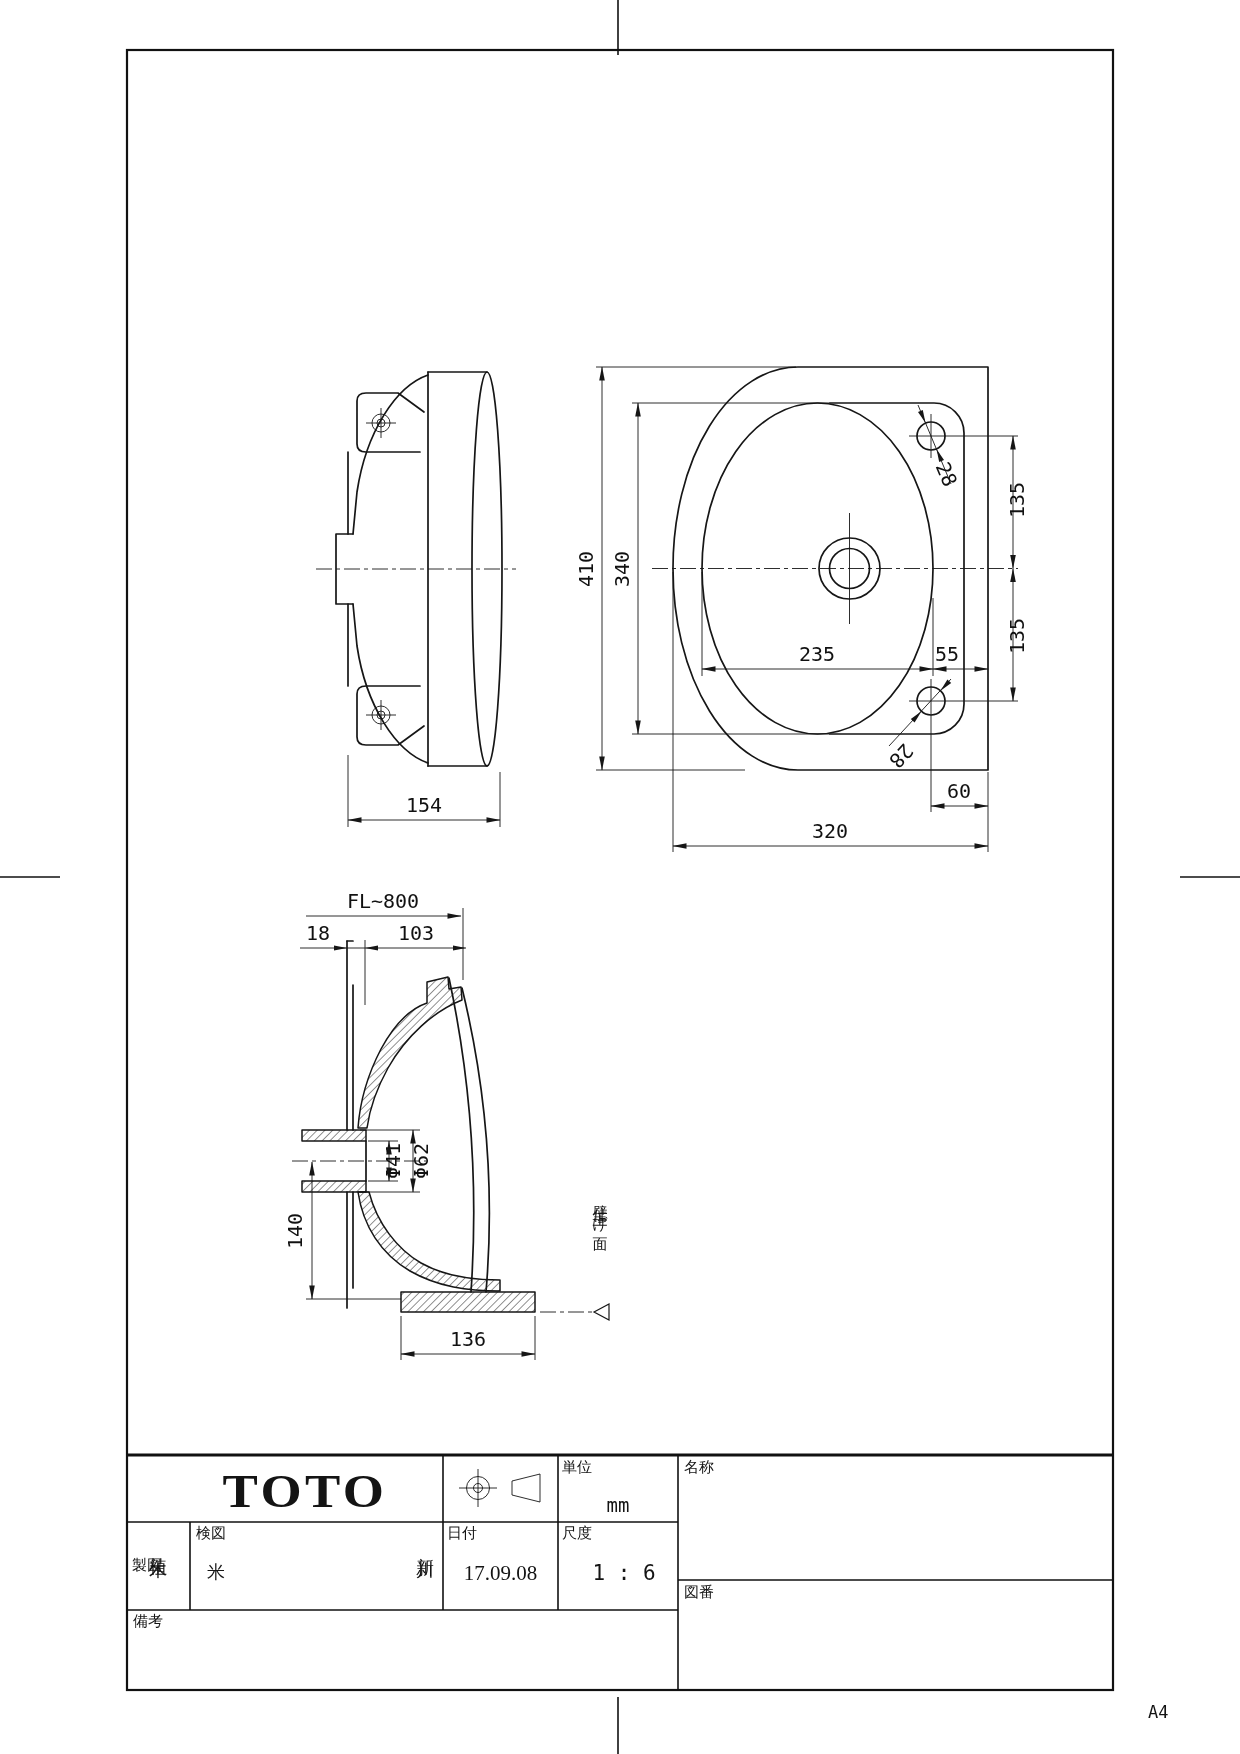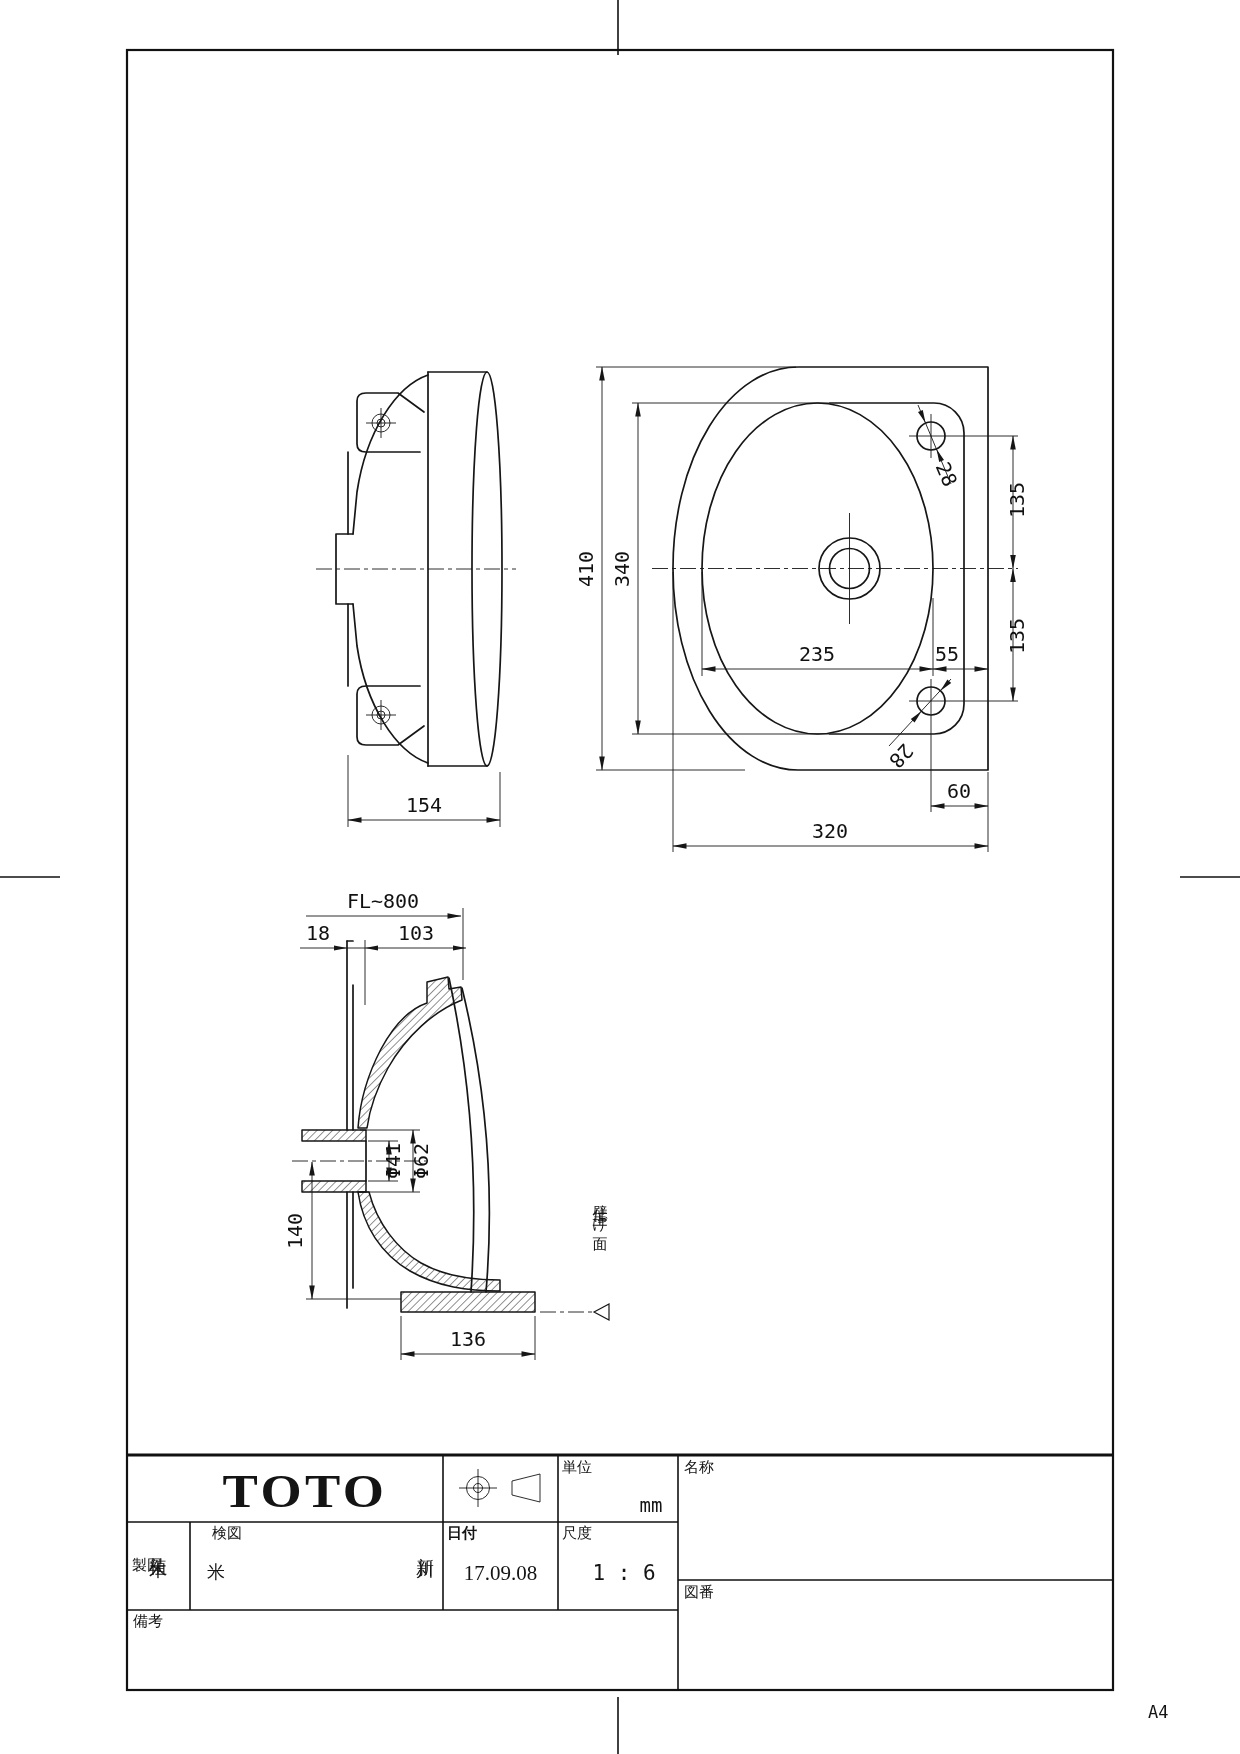--- a/index.html
+++ b/index.html
@@ -220,31 +220,31 @@
       <path class="t" d="M512,1481 L512,1495 M512,1481 L540,1474 M512,1495 L540,1502 M540,1474 L540,1502"></path>
     </g>
   </g>
 </svg>
 
   <div class="val logo" style="left:170px;top:1462px;width:270px;height:58px;">
     <div class="cen" style="width:100%;height:100%;">TOTO</div>
   </div>
 
   <div class="lbl" style="left:132px;top:1526px;margin-top:32px;">製図</div>
-  <div class="lbl" style="left:212px;top:1526px;">検図</div>
-  <div class="lbl" style="left:447px;top:1526px;font-weight:bold;">日付</div>
+  <div class="lbl" style="left:196px;top:1526px;">検図</div>
+  <div class="lbl" style="left:447px;top:1526px;">日付</div>
   <div class="lbl" style="left:562px;top:1526px;">尺度</div>
   <div class="lbl" style="left:562px;top:1460px;">単位</div>
   <div class="lbl" style="left:684px;top:1460px;">名称</div>
   <div class="lbl" style="left:684px;top:1585px;">図番</div>
   <div class="lbl" style="left:133px;top:1614px;">備考</div>
 
   <div class="val vtx" style="left:146px;top:1543px;font-size:18px;">植木</div>
   <div class="val" style="left:207px;top:1560px;font-size:18px;">米</div>
   <div class="val vtx" style="left:413px;top:1543px;font-size:18px;">新川</div>
   <div class="val num cen" style="left:445px;top:1556px;width:111px;height:34px;font-size:21px;font-family:Liberation Serif, serif;">17.09.08</div>
   <div class="val num cen" style="left:560px;top:1556px;width:128px;height:34px;font-size:21px;">1 : 6</div>
-  <div class="val num cen" style="left:560px;top:1492px;width:116px;height:26px;font-size:19px;padding-left:33px;">mm</div>
+  <div class="val num cen" style="left:560px;top:1492px;width:116px;height:26px;font-size:19px;">mm</div>
 
   <div class="val vtx" style="left:590px;top:1192px;font-size:15px;letter-spacing:4px;">壁仕上げ面</div>
 
   <div class="val num" style="left:1148px;top:1702px;font-size:17px;">A4</div>
 </div>
 
 </body></html>

